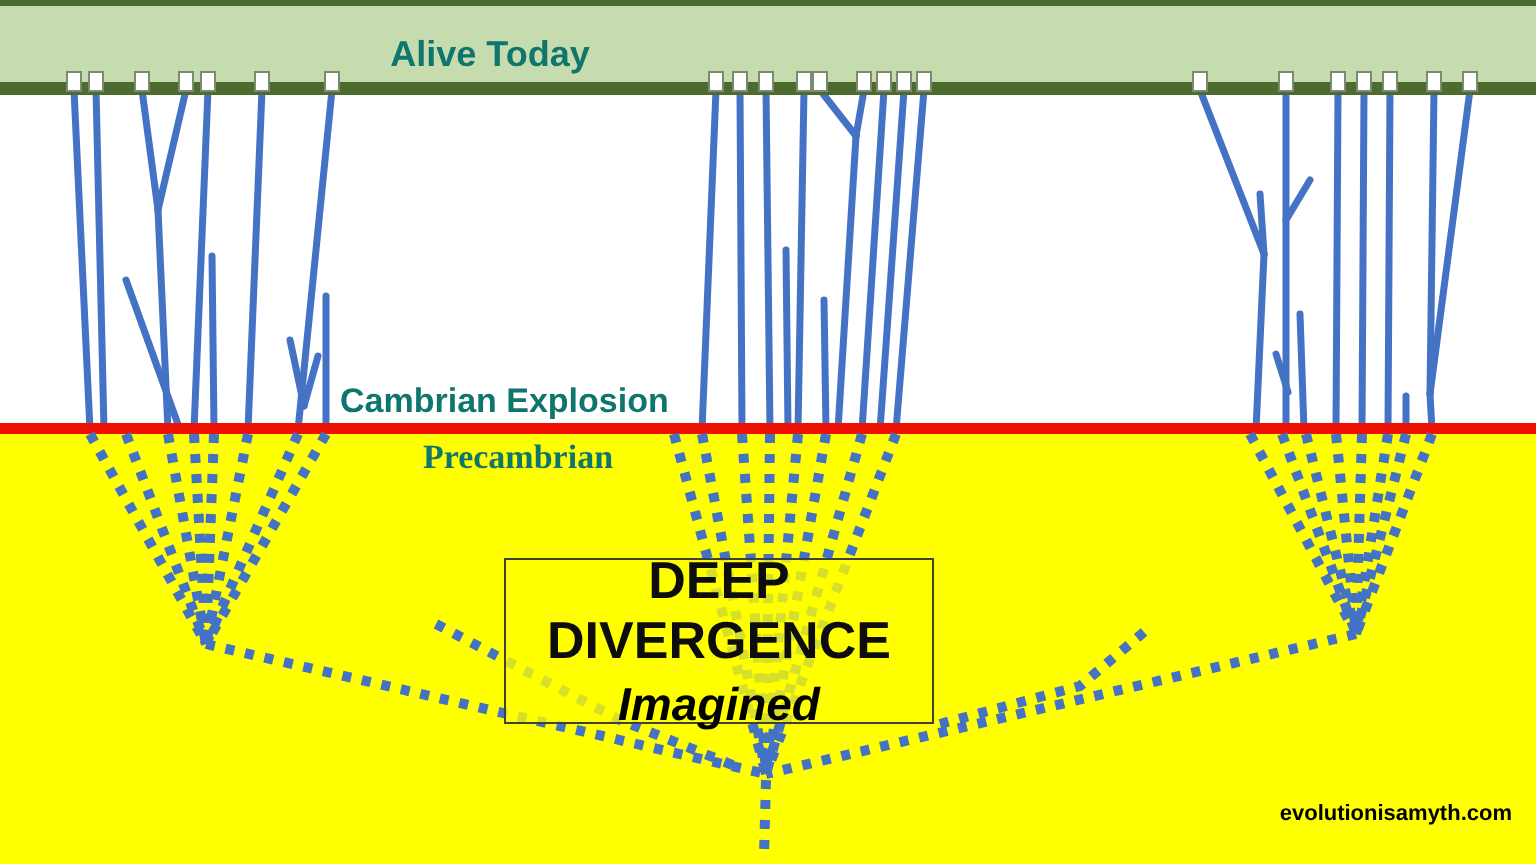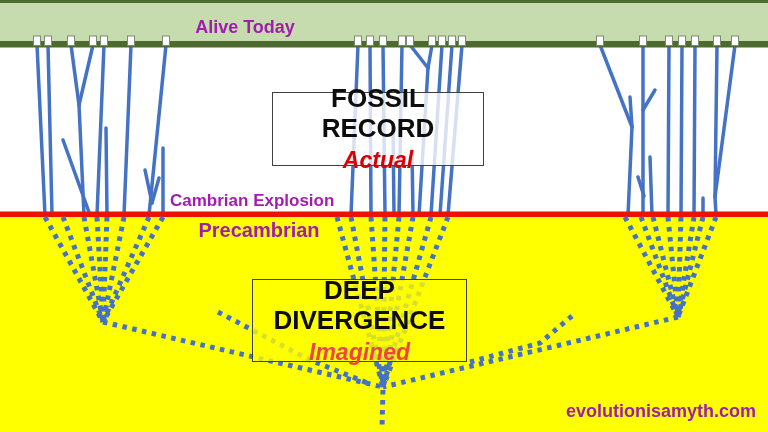--- a/index.html
+++ b/index.html
@@ -1,25 +1,25 @@
 <!DOCTYPE html>
 <html><head>
 <meta charset="utf-8">
 <style>
   html,body{margin:0;padding:0;background:#888;}
   .stage{
     position:relative;width:768px;height:432px;overflow:hidden;
     background:#ffffff;font-family:"Liberation Sans",sans-serif;
   }
   .stage svg{position:absolute;left:0;top:0;width:768px;height:432px;display:block;}
-  .label{position:absolute;color:#a21caf;font-weight:bold;white-space:nowrap;}
+  .label{position:absolute;color:#0f766e;font-weight:bold;white-space:nowrap;}
   .label-alive{left:175px;top:17px;width:140px;text-align:center;font-size:18px;}
   .label-cambrian{left:170px;top:191px;width:160px;text-align:left;font-size:17px;}
-  .label-precambrian{left:196px;top:219px;width:126px;text-align:center;font-size:20px;}
-  .label-watermark{right:12px;top:401px;font-size:18px;color:#a21caf;}
+  .label-precambrian{left:196px;top:219px;width:126px;text-align:center;font-size:17px;font-family:Liberation Serif, serif;}
+  .label-watermark{right:12px;top:401px;font-size:11px;color:#000000;}
   .callout{
     position:absolute;box-sizing:border-box;border:1.5px solid #404040;
     display:flex;flex-direction:column;align-items:center;justify-content:center;
     text-align:center;line-height:1.15;
   }
   .callout .title{font-weight:bold;font-size:26px;color:#0d0d0d;letter-spacing:0px;}
   .callout .subtitle{font-weight:bold;font-style:italic;font-size:23px;margin-top:3px;}
   .box-fossil{left:272px;top:92px;width:212px;height:74px;background:rgba(255,255,255,0.78);}
   .box-deep{left:252px;top:279px;width:215px;height:83px;background:rgba(255,255,0,0.78);}
 </style>
@@ -122,29 +122,25 @@
       <line x1="716" y1="217" x2="678" y2="317" stroke="#4472c4" stroke-width="5" stroke-dasharray="4.5 5.5" stroke-linecap="butt" fill="none"></line>
       <polyline points="103,322 383,387" stroke="#4472c4" stroke-width="5" stroke-dasharray="4.5 5.5" stroke-linecap="butt" fill="none"></polyline>
       <polyline points="678,317 383,387" stroke="#4472c4" stroke-width="5" stroke-dasharray="4.5 5.5" stroke-linecap="butt" fill="none"></polyline>
       <polyline points="383,390 382,428" stroke="#4472c4" stroke-width="5" stroke-dasharray="4.5 5.5" stroke-linecap="butt" fill="none"></polyline>
       <polyline points="218,312 258,333 310,360 370,384" stroke="#4472c4" stroke-width="5" stroke-dasharray="4.5 5.5" stroke-linecap="butt" fill="none"></polyline>
       <polyline points="572,316 540,343 470,362" stroke="#4472c4" stroke-width="5" stroke-dasharray="4.5 5.5" stroke-linecap="butt" fill="none"></polyline>
     </svg>
 
   <div class="label label-alive">Alive Today</div>
 
-  <div class="callout box-fossil">
-    <div class="title">FOSSIL RECORD</div>
-    <div class="subtitle" style="color:#d90000;">Actual</div>
-  </div>
 
   <div class="label label-cambrian">Cambrian Explosion</div>
 
   <div class="label label-precambrian">Precambrian</div>
 
   <div class="callout box-deep">
     <div class="title">DEEP DIVERGENCE</div>
-    <div class="subtitle" style="color:#ef4444;">Imagined</div>
+    <div class="subtitle" style="color:#000000;">Imagined</div>
   </div>
 
   <div class="label label-watermark">evolutionisamyth.com</div>
 
 </div>
 
 </body></html>

